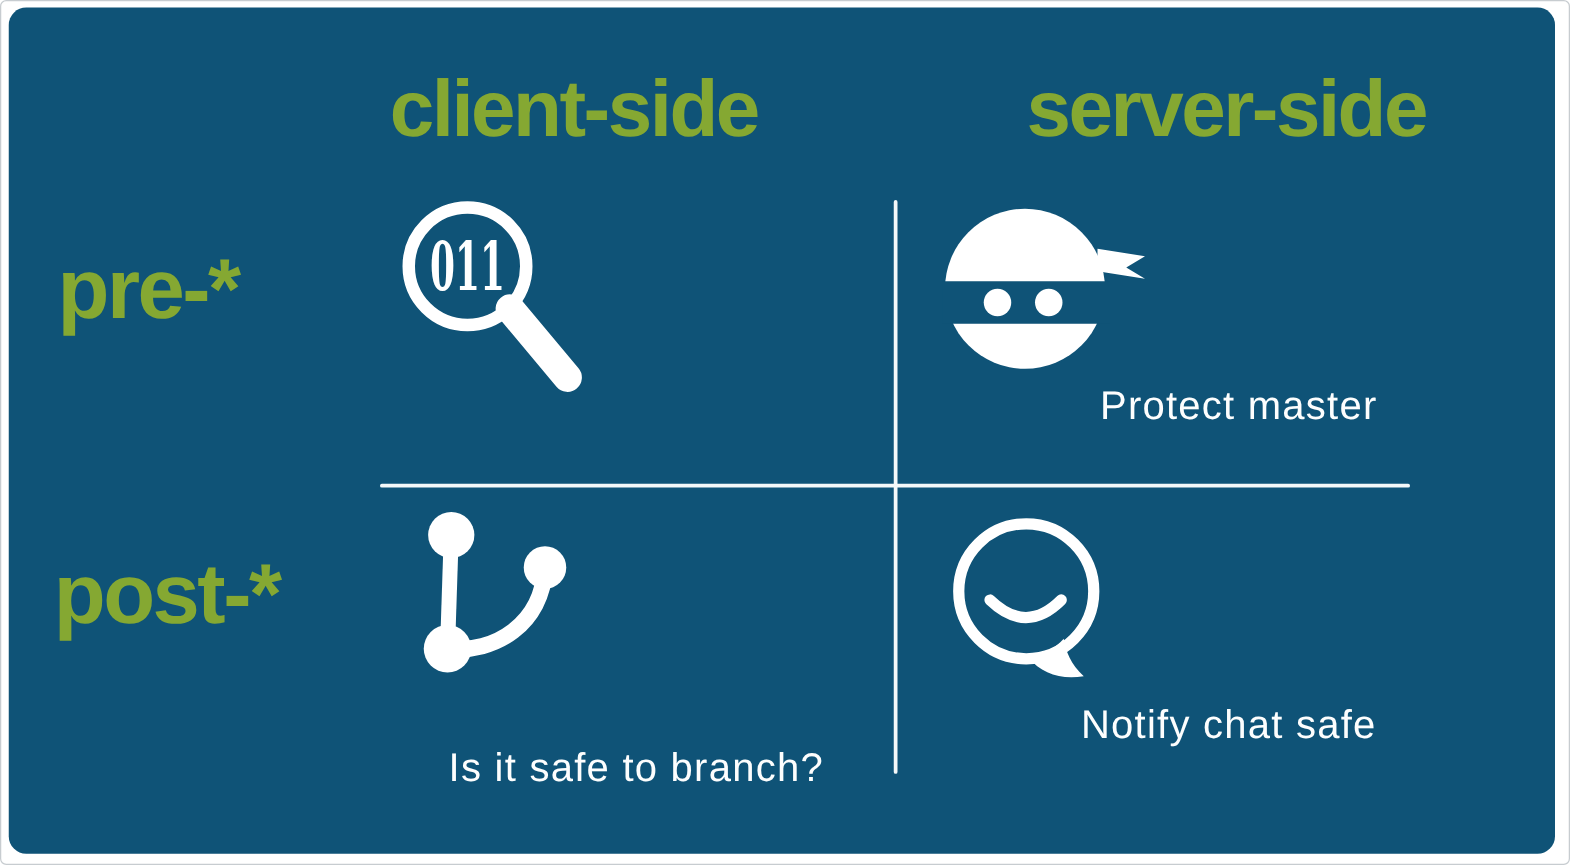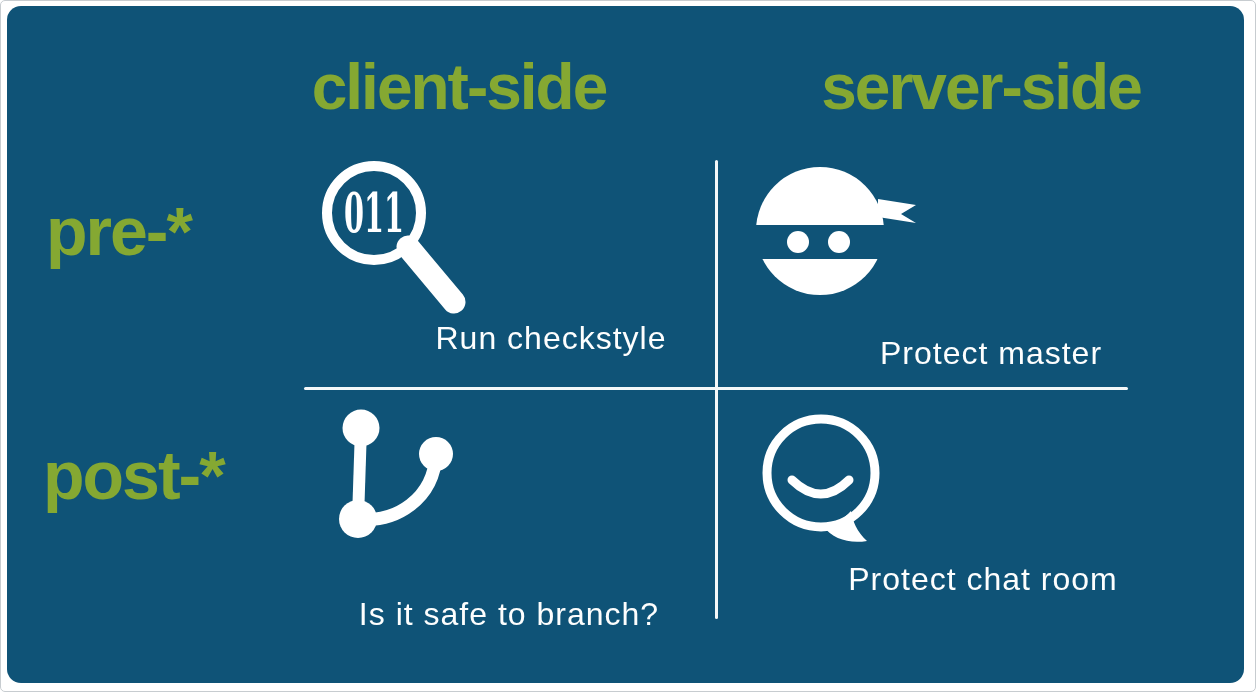--- a/index.html
+++ b/index.html
@@ -73,41 +73,40 @@
     <div class="row-label" style="left:42px;top:440px;">post-*</div>
 
     <div class="divider v"></div>
     <div class="divider h"></div>
 
     <svg class="icon" style="left:318px;top:157px;" width="152" height="160" viewBox="0 0 152 160" aria-hidden="true">
       <circle cx="55" cy="55" r="47" fill="none" stroke="#ffffff" stroke-width="10"></circle>
       <line x1="89" y1="89" x2="135" y2="144" stroke="#ffffff" stroke-width="23" stroke-linecap="round"></line>
       <text class="num-badge" x="55" y="74" font-size="54" fill="#ffffff" text-anchor="middle" textLength="60" lengthAdjust="spacingAndGlyphs">011</text>
     </svg>
-    <div class="caption" style="left:550px;top:321px;">Run checkstyle</div>
 
     <svg class="icon" style="left:753px;top:164px;" width="166" height="134" viewBox="0 0 166 134" aria-hidden="true">
       <circle cx="66" cy="66" r="64" fill="#ffffff"></circle>
       <polygon points="124,34 162,40 147,49 162,58 124,52" fill="#ffffff"></polygon>
       <rect x="0" y="60" width="134" height="34" fill="#0F5377"></rect>
       <circle cx="44" cy="77" r="11" fill="#ffffff"></circle>
       <circle cx="85" cy="77" r="11" fill="#ffffff"></circle>
     </svg>
-    <div class="caption" style="left:990px;top:336px;">Protect master</div>
+    <div class="caption" style="left:990px;top:307px;">Protect master</div>
 
     <svg class="icon" style="left:335px;top:403px;" width="122" height="142" viewBox="0 0 122 142" aria-hidden="true">
       <line x1="25" y1="24" x2="22" y2="115" stroke="#ffffff" stroke-width="12"></line>
       <path d="M 22 115 C 60 119, 98 95, 100 50" fill="none" stroke="#ffffff" stroke-width="13" stroke-linecap="round"></path>
       <circle cx="25" cy="24" r="18.5" fill="#ffffff"></circle>
       <circle cx="22" cy="115" r="19" fill="#ffffff"></circle>
       <circle cx="100" cy="50" r="17" fill="#ffffff"></circle>
     </svg>
     <div class="caption" style="left:508px;top:563px;margin-top:34px;">Is it safe to branch?</div>
 
     <svg class="icon" style="left:758px;top:409px;" width="136" height="140" viewBox="0 0 136 140" aria-hidden="true">
       <circle cx="62" cy="63" r="54" fill="none" stroke="#ffffff" stroke-width="9"></circle>
       <path d="M 33 70 Q 62 98 90 70" fill="none" stroke="#ffffff" stroke-width="9" stroke-linecap="round"></path>
       <path d="M 64 116 C 74 129, 90 134, 108 131 C 98 122, 93 110, 92 101 C 85 109, 75 114, 64 116 Z" fill="#ffffff"></path>
     </svg>
-    <div class="caption" style="left:982px;top:562px;">Protect chat room</div>
+    <div class="caption" style="left:982px;top:562px;">Notify chat safe</div>
 
   </div>
 </div>
 
 </body></html>

